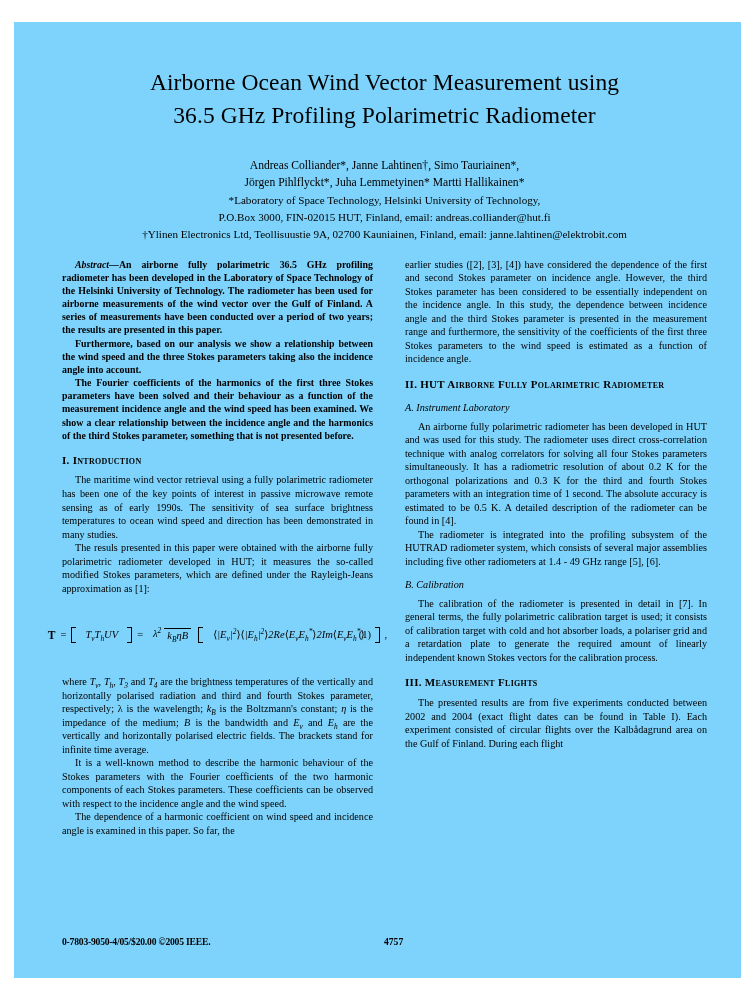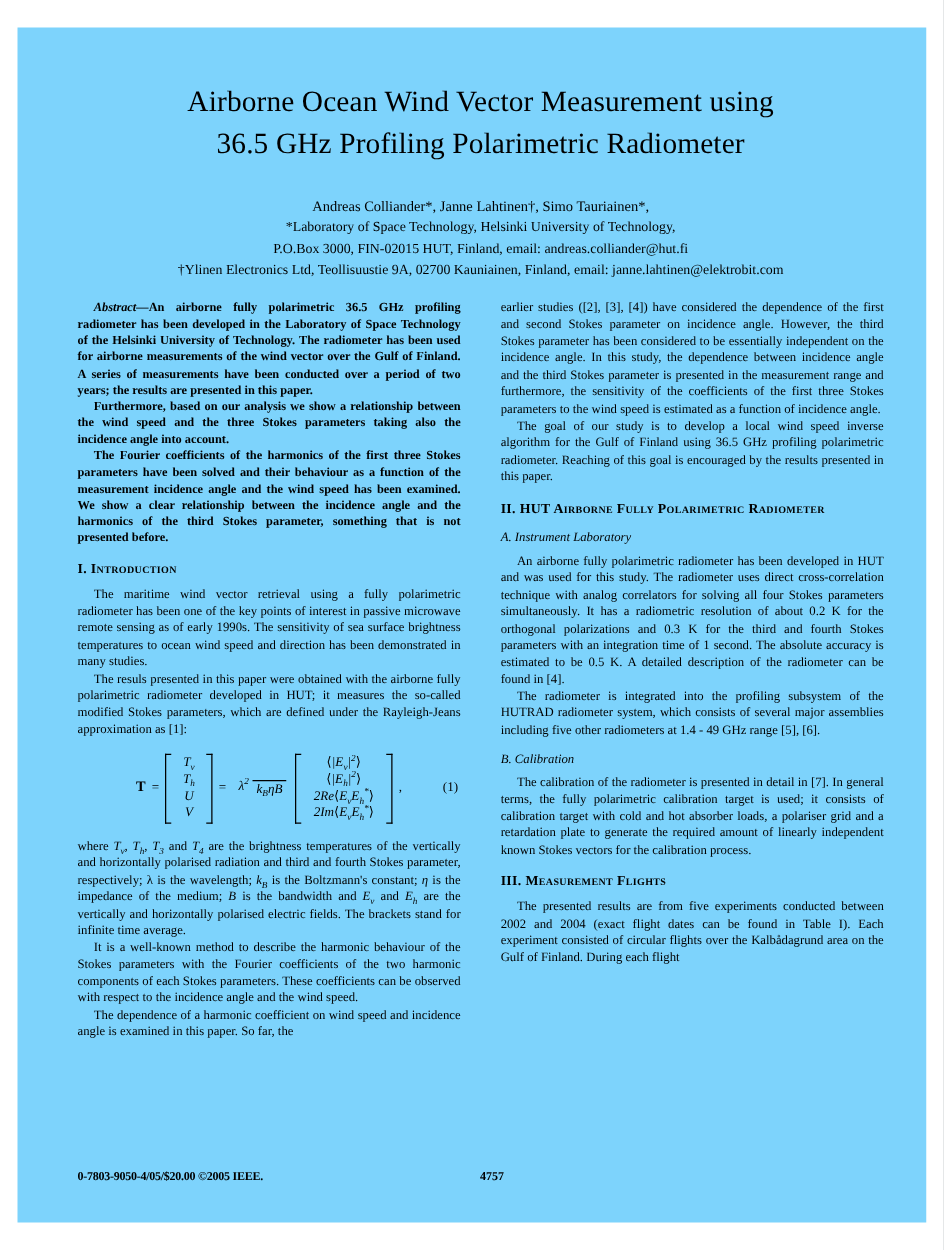--- a/index.html
+++ b/index.html
@@ -117,21 +117,21 @@
   .bracket {
     display: inline-block;
     width: 5px;
     align-self: stretch;
     box-sizing: border-box;
   }
   .bracket.l { border: 1.1px solid #000; border-right: none; }
   .bracket.r { border: 1.1px solid #000; border-left: none; }
   .vec {
     display: flex;
-    flex-direction: column;
+    flex-direction: row;
     justify-content: center;
     align-items: center;
     padding: 1px 4px;
     font-style: italic;
     line-height: 1.28;
   }
   .vec.wide { align-items: center; padding: 1px 5px; }
   .frac {
     display: inline-flex;
     flex-direction: row;
@@ -179,20 +179,21 @@
   <div class="sheet">
     <div class="content">
 
       <h1 class="title">
         <span class="ln">Airborne Ocean Wind Vector Measurement using</span>
         <span class="ln">36.5 GHz Profiling Polarimetric Radiometer</span>
       </h1>
 
       <div class="authors">
         <span class="ln">Andreas Colliander*, Janne Lahtinen†, Simo Tauriainen*,</span>
+        <span class="ln">Jörgen Pihlflyckt*, Juha Lemmetyinen* Martti Hallikainen*</span>
         <span class="ln aff">*Laboratory of Space Technology, Helsinki University of Technology,</span>
         <span class="ln aff">P.O.Box 3000, FIN-02015 HUT, Finland, email: andreas.colliander@hut.fi</span>
         <span class="ln aff">†Ylinen Electronics Ltd, Teollisuustie 9A, 02700 Kauniainen, Finland, email: janne.lahtinen@elektrobit.com</span>
       </div>
 
       <div class="columns">
 
         <div class="col">
 
           <div class="abstract">
@@ -236,21 +237,20 @@
             <span class="eq-num">(1)</span>
           </div>
 
           <p class="noindent">where <i>T<span class="sm">v</span></i>, <i>T<span class="sm">h</span></i>, <i>T<span class="sm">3</span></i> and <i>T<span class="sm">4</span></i> are the brightness temperatures of the vertically and horizontally polarised radiation and third and fourth Stokes parameter, respectively; λ is the wavelength; <i>k<span class="sm">B</span></i> is the Boltzmann's constant; <i>η</i> is the impedance of the medium; <i>B</i> is the bandwidth and <i>E<span class="sm">v</span></i> and <i>E<span class="sm">h</span></i> are the vertically and horizontally polarised electric fields. The brackets stand for infinite time average.</p>
           <p>It is a well-known method to describe the harmonic behaviour of the Stokes parameters with the Fourier coefficients of the two harmonic components of each Stokes parameters. These coefficients can be observed with respect to the incidence angle and the wind speed.</p>
           <p>The dependence of a harmonic coefficient on wind speed and incidence angle is examined in this paper. So far, the</p>
         </div>
 
         <div class="col">
           <p class="noindent">earlier studies ([2], [3], [4]) have considered the dependence of the first and second Stokes parameter on incidence angle. However, the third Stokes parameter has been considered to be essentially independent on the incidence angle. In this study, the dependence between incidence angle and the third Stokes parameter is presented in the measurement range and furthermore, the sensitivity of the coefficients of the first three Stokes parameters to the wind speed is estimated as a function of incidence angle.</p>
-          <p>The goal of our study is to develop a local wind speed inverse algorithm for the Gulf of Finland using 36.5 GHz profiling polarimetric radiometer. Reaching of this goal is encouraged by the results presented in this paper.</p>
 
           <h2 class="sec">II.  HUT Airborne Fully Polarimetric Radiometer</h2>
           <h3 class="sub">A.  Instrument Laboratory</h3>
           <p>An airborne fully polarimetric radiometer has been developed in HUT and was used for this study. The radiometer uses direct cross-correlation technique with analog correlators for solving all four Stokes parameters simultaneously. It has a radiometric resolution of about 0.2 K for the orthogonal polarizations and 0.3 K for the third and fourth Stokes parameters with an integration time of 1 second. The absolute accuracy is estimated to be 0.5 K. A detailed description of the radiometer can be found in [4].</p>
           <p>The radiometer is integrated into the profiling subsystem of the HUTRAD radiometer system, which consists of several major assemblies including five other radiometers at 1.4 - 49 GHz range [5], [6].</p>
 
           <h3 class="sub">B.  Calibration</h3>
           <p>The calibration of the radiometer is presented in detail in [7]. In general terms, the fully polarimetric calibration target is used; it consists of calibration target with cold and hot absorber loads, a polariser grid and a retardation plate to generate the required amount of linearly independent known Stokes vectors for the calibration process.</p>
 
           <h2 class="sec">III.  Measurement Flights</h2>

